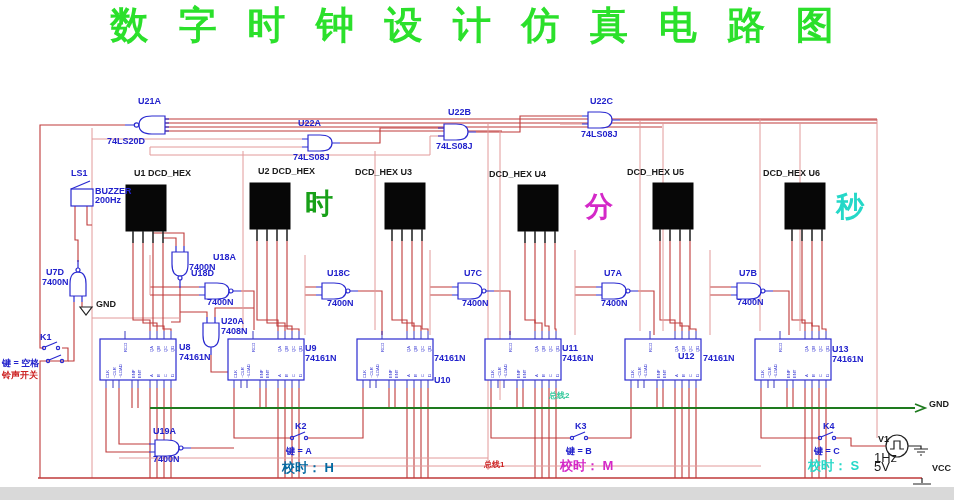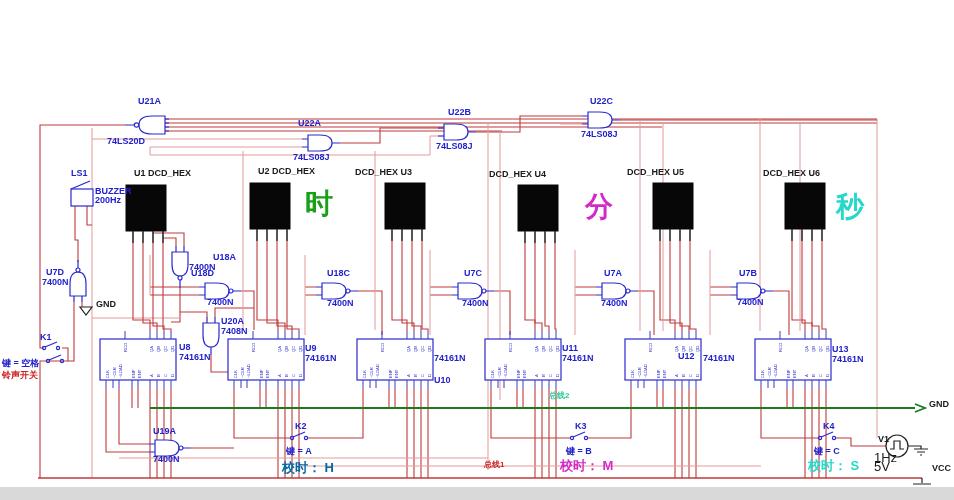--- a/index.html
+++ b/index.html
@@ -283,20 +283,21 @@
         <use href="#sw-shape"></use>
       </g>
     <g transform="translate(570,438)">
         <use href="#sw-shape"></use>
       </g>
     <g transform="translate(818,438)">
         <use href="#sw-shape"></use>
       </g>
   </svg>
 
+  <div class="title">数 字 时 钟 设 计 仿 真 电 路 图</div>
 
   <div class="sec" style="left:305px;top:185px;color:#18a018;">时</div>
   <div class="sec" style="left:585px;top:188px;color:#d428c8;">分</div>
   <div class="sec" style="left:836px;top:188px;color:#25d8c8;">秒</div>
 
   <div class="lbl" style="left:138px;top:96px;">U21A</div>
   <div class="lbl" style="left:107px;top:136px;">74LS20D</div>
   <div class="lbl" style="left:298px;top:118px;">U22A</div>
   <div class="lbl" style="left:293px;top:152px;">74LS08J</div>
   <div class="lbl" style="left:448px;top:107px;">U22B</div>

